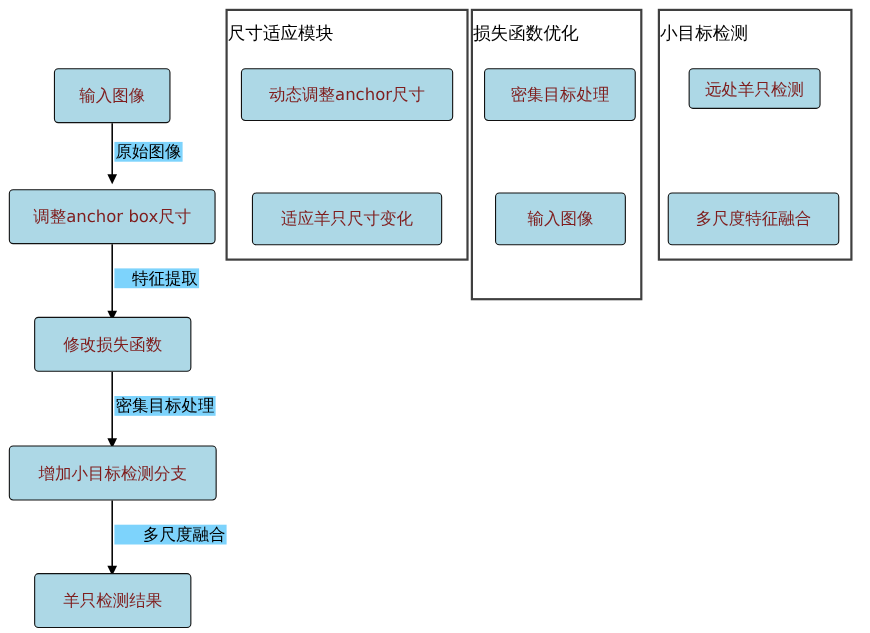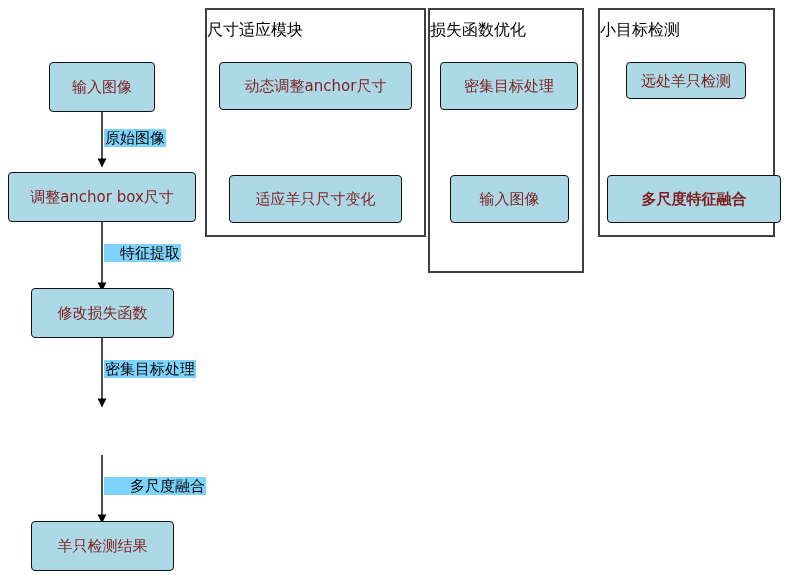--- a/index.html
+++ b/index.html
@@ -103,20 +103,21 @@
   <div class="subgraph" style="left:598px; top:8px; width:177px; height:229px;">
     <div class="subgraph-title">小目标检测</div>
   </div>
 
   <div class="node" style="left:49px; top:62px; width:106px; height:50px;">输入图像</div>
 
   <div class="node" style="left:8px; top:172px; width:188px; height:50px;">调整anchor box尺寸</div>
 
   <div class="node" style="left:31px; top:288px; width:143px; height:50px;">修改损失函数</div>
 
+  <div class="node" style="left:8px; top:405px; width:189px; height:50px;">增加小目标检测分支</div>
 
   <div class="node" style="left:31px; top:521px; width:143px; height:50px;">羊只检测结果</div>
 
   <div class="edge-label" style="left:104px; top:129px;">原始图像</div>
 
   <div class="edge-label" style="left:104px; top:244px;padding-left:16px;">特征提取</div>
 
   <div class="edge-label" style="left:104px; top:360px;">密集目标处理</div>
 
   <div class="edge-label" style="left:104px; top:477px;padding-left:26px;">多尺度融合</div>
@@ -124,15 +125,15 @@
   <div class="node" style="left:229px; top:175px; width:173px; height:48px;">适应羊只尺寸变化</div>
 
   <div class="node" style="left:219px; top:62px; width:193px; height:48px;">动态调整anchor尺寸</div>
 
   <div class="node" style="left:440px; top:62px; width:138px; height:48px;">密集目标处理</div>
 
   <div class="node" style="left:450px; top:175px; width:119px; height:48px;">输入图像</div>
 
   <div class="node" style="left:626px; top:62px; width:120px; height:37px;">远处羊只检测</div>
 
-  <div class="node" style="left:607px; top:175px; width:174px; height:48px;font-weight:bold;">多尺度特征融合</div>
+  <div class="node" style="left:607px; top:175px; width:156px; height:48px;">多尺度特征融合</div>
 
 </div>
 
 </body></html>

